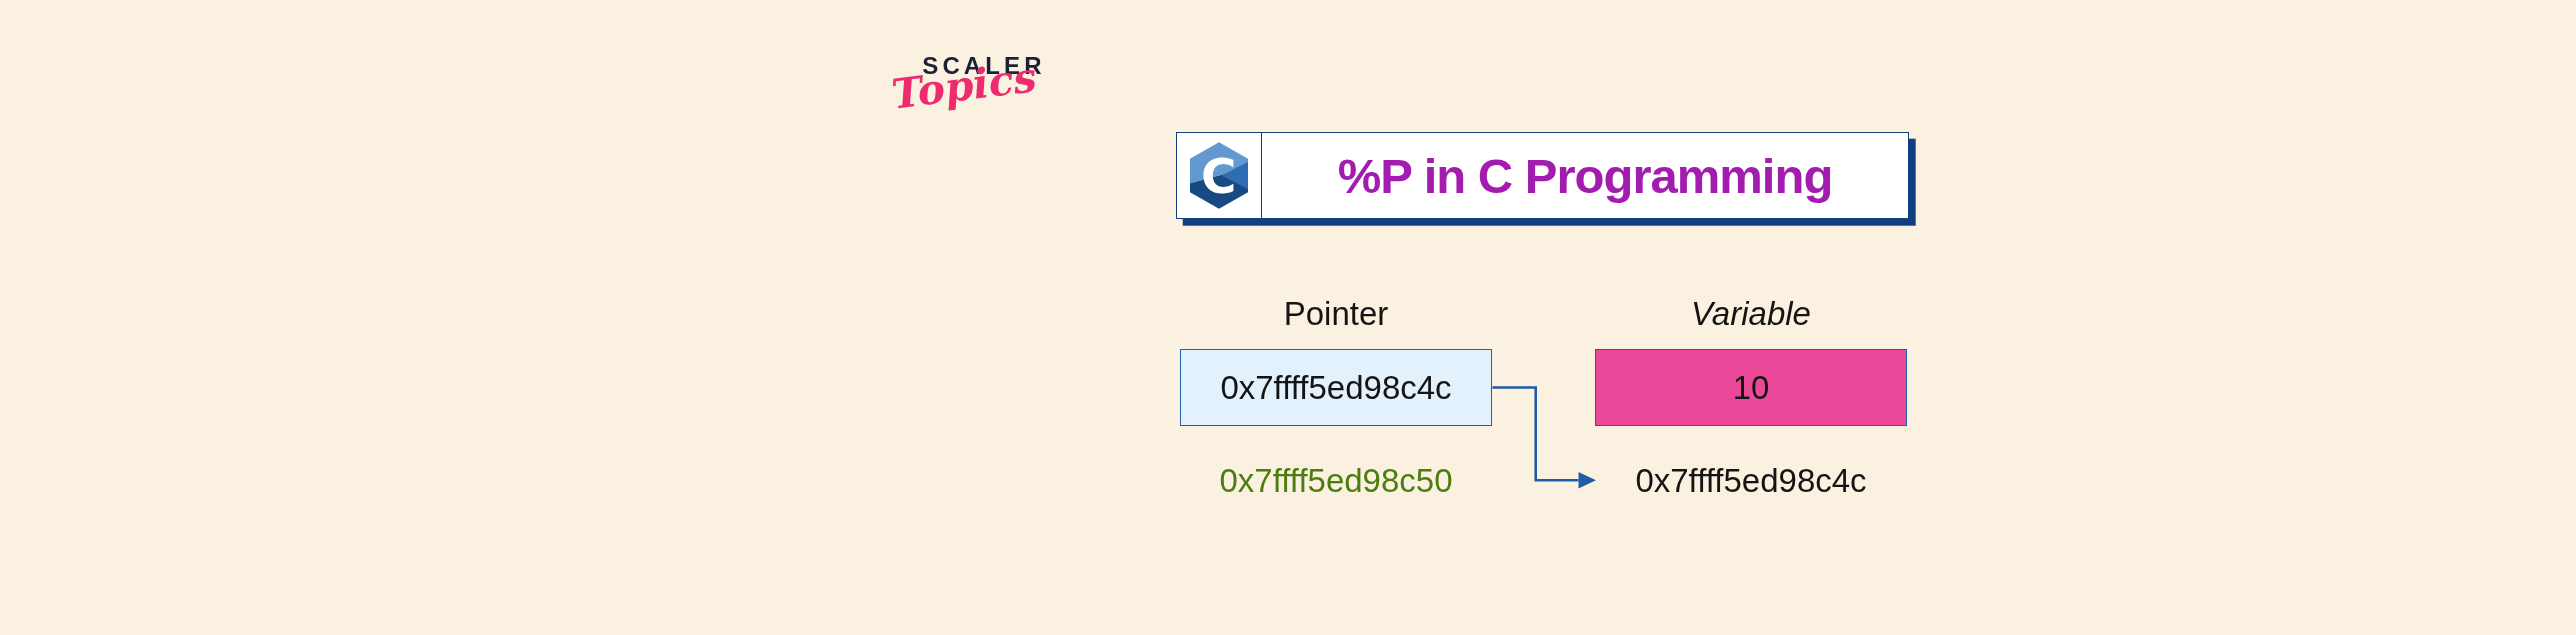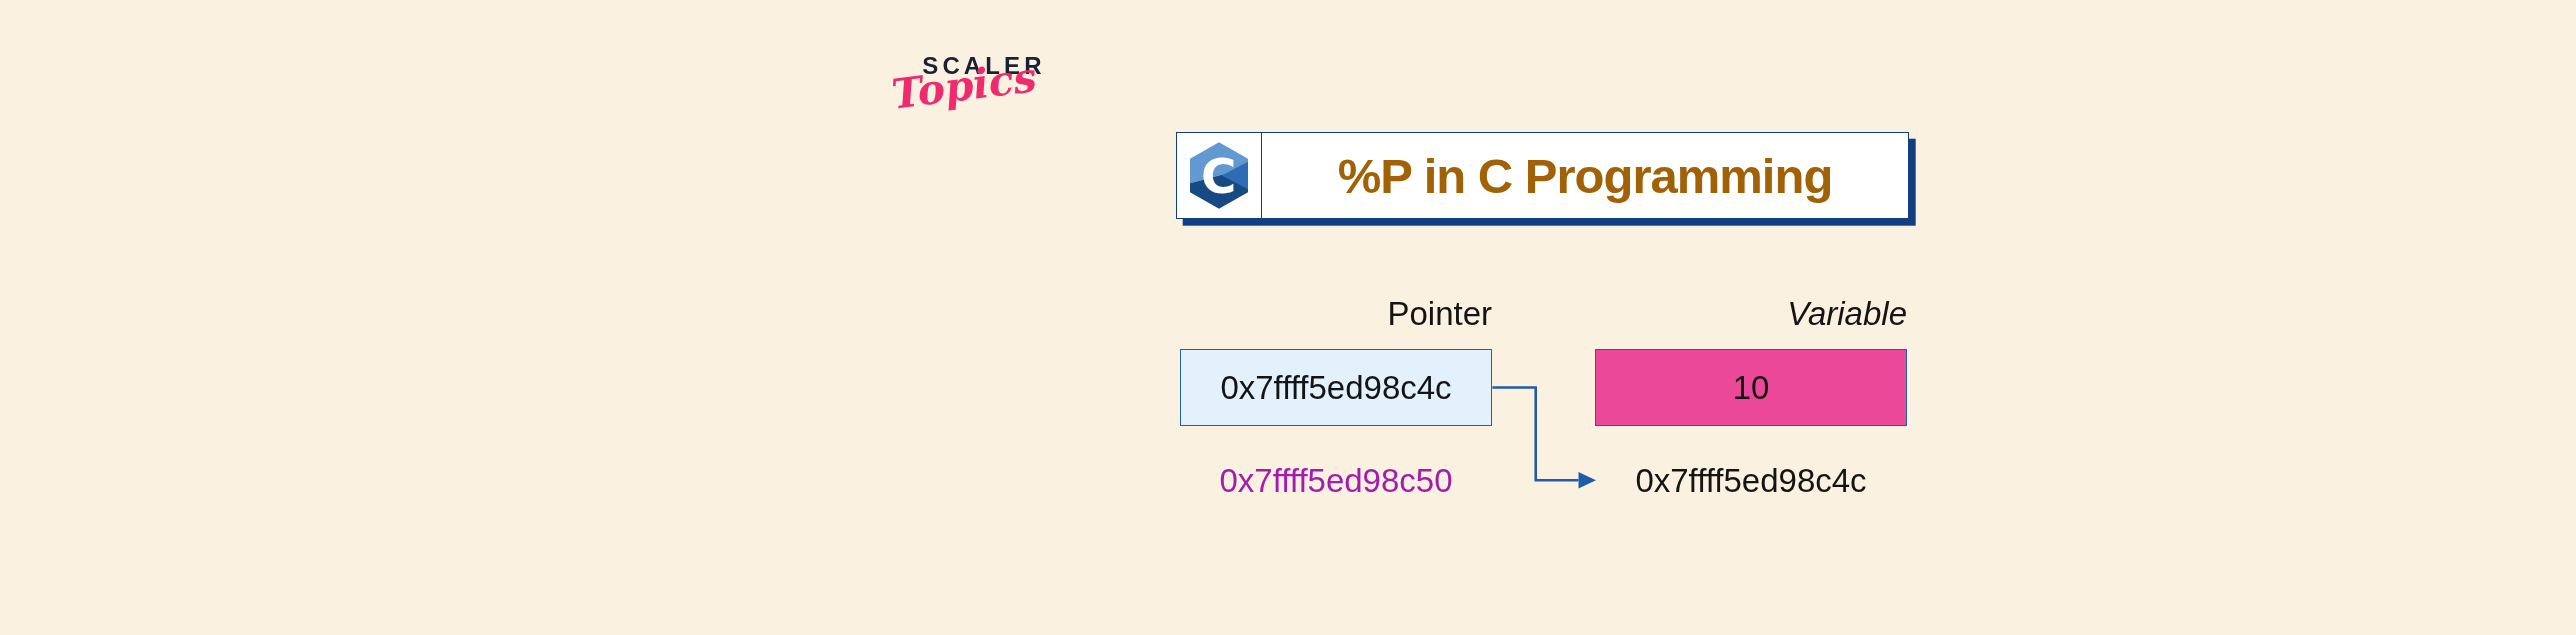--- a/index.html
+++ b/index.html
@@ -47,21 +47,21 @@
     display: flex; align-items: center; justify-content: center;
   }
   .banner-title {
     font-size: 49px; font-weight: 700; letter-spacing: -1px;
     color: #1B4C9B; white-space: nowrap;
   }
 
   
   .diagram-label {
     position: absolute; top: 296px; width: 312px;
-    text-align: right; font-size: 33px; color: #141414;
+    text-align: center; font-size: 33px; color: #141414;
     line-height: 36px; white-space: nowrap;
   }
   .label-pointer { left: 1180px; }
   .label-variable { left: 1595px; }
 
   .mem-box {
     position: absolute; top: 349px; width: 312px; height: 77px;
     box-sizing: border-box; border: 1.5px solid #2160A4;
     display: flex; align-items: center; justify-content: center;
     font-size: 33px; color: #141414; white-space: nowrap;
@@ -92,35 +92,35 @@
   <div class="banner" style="background-color: rgb(255, 255, 255); border-color: rgb(18, 63, 128);">
     <div class="banner-logo-cell">
       <svg width="58" height="67" viewBox="0 0 113 130">
         <polygon points="0,32.5 56.5,0 113,32.5 113,50 0,80" fill="#6399D1"></polygon>
         <polygon points="0,80 113,50 113,97.5 56.5,130 0,97.5" fill="#174A82"></polygon>
         <polygon points="62,65 113,38 113,92" fill="#2E6DB4"></polygon>
         <text x="56" y="99" text-anchor="middle" font-family="DejaVu Sans, sans-serif" font-size="94" font-weight="bold" fill="#FFFFFF">C</text>
       </svg>
     </div>
     <div class="banner-title-cell">
-      <span class="banner-title" style="color: #a16207; text-align: center;">%P in C Programming</span>
+      <span class="banner-title" style="color: #a21caf; text-align: center;">%P in C Programming</span>
     </div>
   </div>
 
   <div class="diagram-label label-pointer" style="color: rgb(20, 20, 20);">Pointer</div>
   <div class="diagram-label label-variable" style="color: rgb(20, 20, 20); font-style: italic;">Variable</div>
 
   <div class="mem-box box-pointer" style="background-color: rgb(226, 241, 251); border-color: rgb(33, 96, 164);">
     <span>0x7ffff5ed98c4c</span>
   </div>
   <div class="mem-box box-variable" style="background-color: #ec4899; border-color: rgb(33, 96, 164);">
     <span>10</span>
   </div>
 
-  <div class="addr addr-own" style="color: #a21caf;">0x7ffff5ed98c50</div>
+  <div class="addr addr-own" style="color: #4d7c0f;">0x7ffff5ed98c50</div>
   <div class="addr addr-pointed" style="color: rgb(20, 20, 20);">0x7ffff5ed98c4c</div>
 
   <svg class="connector-svg" viewBox="0 0 6000 1234" width="3091" height="636">
     <path d="M 2897 752 L 2981 752 L 2981 932 L 3064 932" fill="none" stroke-width="5" stroke="#1F5CA8"></path>
     <polygon points="3064,916 3098,932 3064,948" fill="#1F5CA8"></polygon>
   </svg>
 
 </div>
 
 

